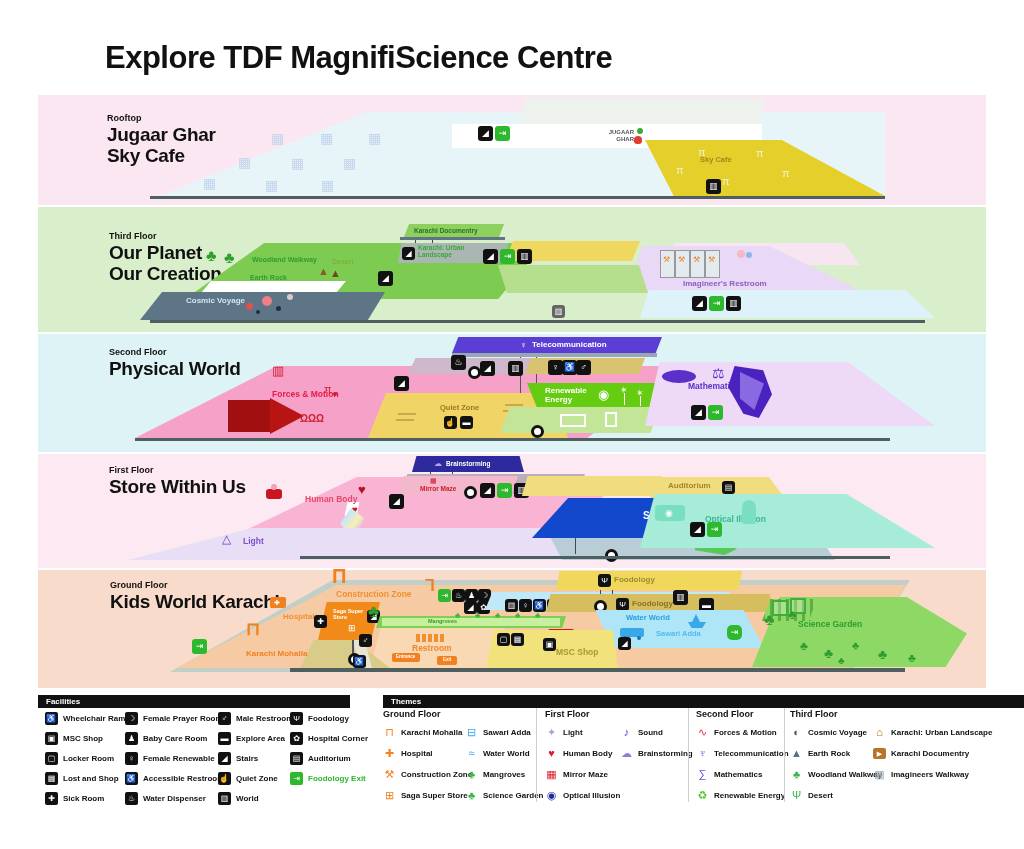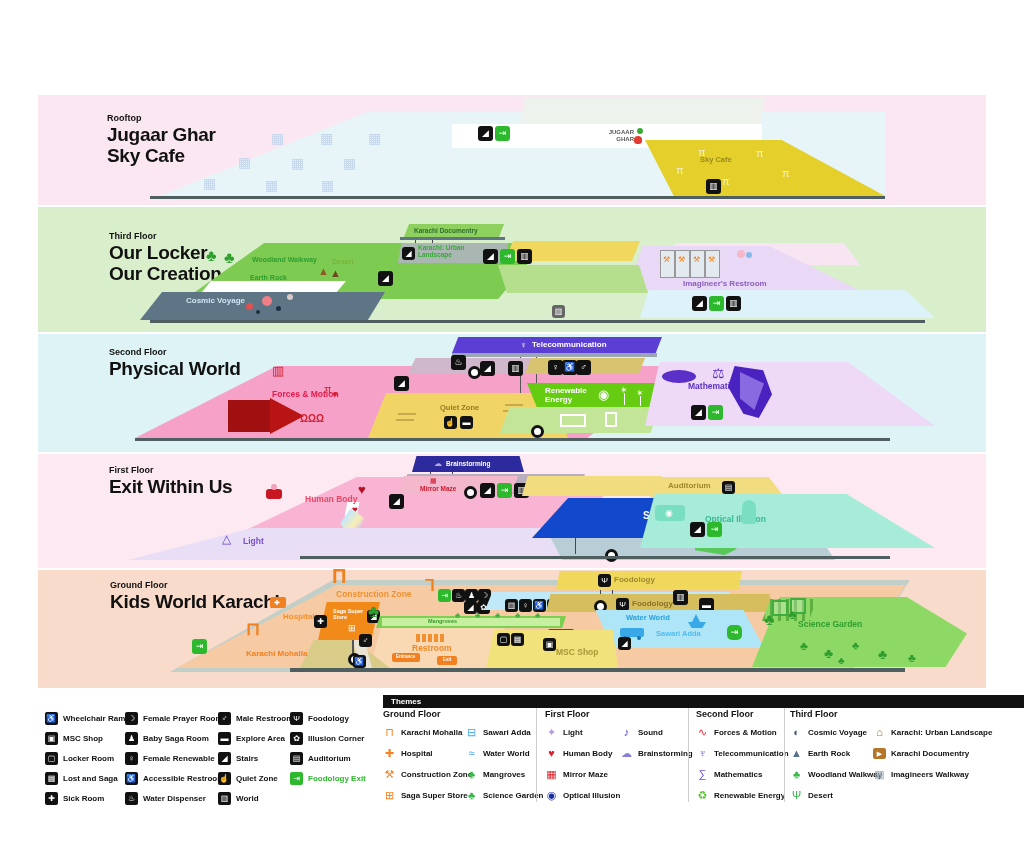--- a/index.html
+++ b/index.html
@@ -31,20 +31,21 @@
       flex:0 0 13px;line-height:1;}
   .ti.box{height:11px;border-radius:2px;color:#fff;font-size:7px;}
   .thead{font-size:9px;}
   .tdiv{position:absolute;width:1px;background:#cfcfcf;}
 </style>
 </head>
 <body>
 
 <div class="page">
 
+  <div class="page-title" style="left:105px;top:40px">Explore TDF MagnifiScience Centre</div>
 
   <div class="band" style="top:95px;height:110px;background:#fbe7f2"></div>
   <div class="band" style="top:207px;height:125px;background:#d9eecb"></div>
   <div class="band" style="top:334px;height:118px;background:#def3f6"></div>
   <div class="band" style="top:454px;height:114px;background:#fde9f1"></div>
   <div class="band" style="top:570px;height:118px;background:#f9dbcb"></div>
 
   <div class="t fl" style="left:107px;top:114px">Rooftop</div>
   <div class="t fn" style="left:107px;top:125px">Jugaar Ghar</div>
   <div class="t fn" style="left:107px;top:146px">Sky Cafe</div>
@@ -73,21 +74,21 @@
   <div class="t" style="left:700px;top:156px;font-size:7.5px;color:#9a8b20">Sky Cafe</div>
   <span class="g" style="left:698px;top:147px;font-size:11px;color:#f5f0c8">π</span>
   <span class="g" style="left:756px;top:148px;font-size:11px;color:#f5f0c8">π</span>
   <span class="g" style="left:676px;top:165px;font-size:11px;color:#f5f0c8">π</span>
   <span class="g" style="left:782px;top:168px;font-size:11px;color:#f5f0c8">π</span>
   <span class="g" style="left:722px;top:176px;font-size:11px;color:#f5f0c8">π</span>
   <div class="fi" style="left:706px;top:179px">▥</div>
   <i class="s" style="left:150px;top:196px;width:735px;height:3px;background:#4f5f5f"></i>
 
   <div class="t fl" style="left:109px;top:232px">Third Floor</div>
-  <div class="t fn" style="left:109px;top:243px">Our Locker</div>
+  <div class="t fn" style="left:109px;top:243px">Our Planet</div>
   <div class="t fn" style="left:109px;top:264px">Our Creation</div>
 
   <i class="s" style="left:185px;top:243px;width:360px;height:56px;background:#7ecb52;clip-path:polygon(22% 0,100% 0,87% 100%,0 100%)"></i>
   <span class="g" style="left:206px;top:248px;font-size:16px;color:#2e9e2e">♣</span>
   <span class="g" style="left:224px;top:250px;font-size:16px;color:#2e9e2e">♣</span>
   <div class="t" style="left:252px;top:256px;font-size:7px;color:#2f9e2f">Woodland Walkway</div>
   <div class="t" style="left:250px;top:274px;font-size:7px;color:#2f9e2f">Earth Rock</div>
   <span class="g" style="left:318px;top:266px;font-size:11px;color:#8a5a28">▲</span>
   <span class="g" style="left:330px;top:268px;font-size:11px;color:#6e481e">▲</span>
   <div class="t" style="left:332px;top:258px;font-size:7px;color:#7ab43c">Desert</div>
@@ -193,21 +194,21 @@
   <i class="s" style="left:662px;top:370px;width:34px;height:13px;border-radius:50%;background:#5a30c8"></i>
   <span class="g" style="left:712px;top:366px;font-size:14px;color:#5a30c8">⚖</span>
   <div class="t" style="left:688px;top:382px;font-size:8.5px;color:#5a30c8">Mathematics</div>
   <i class="s" style="left:728px;top:366px;width:44px;height:52px;background:#4a22c0;clip-path:polygon(15% 0,80% 8%,100% 55%,70% 100%,35% 92%,0 40%)"></i>
   <i class="s" style="left:740px;top:372px;width:24px;height:38px;background:#8a6ae0;clip-path:polygon(0 0,100% 30%,60% 100%,0 70%)"></i>
   <div class="fi" style="left:691px;top:405px">◢</div>
   <div class="fi green" style="left:708px;top:405px">⇥</div>
   <i class="s" style="left:135px;top:438px;width:755px;height:3px;background:#4f5f5f"></i>
 
   <div class="t fl" style="left:109px;top:466px">First Floor</div>
-  <div class="t fn" style="left:109px;top:477px">Exit Within Us</div>
+  <div class="t fn" style="left:109px;top:477px">Store Within Us</div>
 
   <i class="s" style="left:248px;top:477px;width:375px;height:52px;background:#f8b4d2;clip-path:polygon(29% 0,100% 0,86% 100%,0 100%)"></i>
   <i class="s" style="left:266px;top:489px;width:16px;height:10px;border-radius:3px;background:#c81622"></i>
   <i class="s" style="left:271px;top:484px;width:6px;height:6px;border-radius:50%;background:#f3a0b8"></i>
   <span class="g" style="left:358px;top:483px;font-size:13px;color:#b81020">♥</span>
   <i class="s" style="left:346px;top:502px;width:12px;height:14px;background:#fff;transform:skewX(-12deg)"></i>
   <span class="g" style="left:352px;top:505px;font-size:10px;color:#c81622">♥</span>
   <div class="t" style="left:305px;top:495px;font-size:8.5px;color:#e84868">Human Body</div>
   <i class="s" style="left:338px;top:508px;width:26px;height:34px;background:linear-gradient(130deg,#f8c0d8,#c8e8f8 30%,#f8eeb0 55%,#d0c0f0 75%,#a8e8d0);clip-path:polygon(50% 0,100% 30%,60% 100%,8% 45%)"></i>
 
@@ -353,50 +354,51 @@
   <div class="t" style="left:798px;top:620px;font-size:8.5px;color:#2f9e2f">Science Garden</div>
   <span class="g" style="left:800px;top:640px;font-size:12px;color:#2f9e2f">♣</span>
   <span class="g" style="left:824px;top:646px;font-size:14px;color:#2f9e2f">♣</span>
   <span class="g" style="left:852px;top:640px;font-size:11px;color:#2f9e2f">♣</span>
   <span class="g" style="left:878px;top:647px;font-size:14px;color:#2f9e2f">♣</span>
   <span class="g" style="left:908px;top:652px;font-size:12px;color:#2f9e2f">♣</span>
   <span class="g" style="left:838px;top:656px;font-size:10px;color:#2f9e2f">♣</span>
   <div class="fi green round" style="left:727px;top:625px">⇥</div>
   <i class="s" style="left:290px;top:668px;width:615px;height:4px;background:#4f5f5f"></i>
 
+  <div class="leghead" style="left:38px;top:695px;width:312px">Facilities</div>
   <div class="fcol" style="left:45px;top:712px">
       <div class="leg-item">
         <span class="fi-l">♿</span>
         <span class="leg-label">Wheelchair Ramp</span>
       </div>
       <div class="leg-item">
         <span class="fi-l">▣</span>
         <span class="leg-label">MSC Shop</span>
       </div>
       <div class="leg-item">
         <span class="fi-l">▢</span>
         <span class="leg-label">Locker Room</span>
       </div>
       <div class="leg-item">
         <span class="fi-l">▦</span>
-        <span class="leg-label">Lost and Saga</span>
+        <span class="leg-label">Lost and Shop</span>
       </div>
       <div class="leg-item">
         <span class="fi-l">✚</span>
         <span class="leg-label">Sick Room</span>
       </div>
     </div>
   <div class="fcol" style="left:125px;top:712px">
       <div class="leg-item">
         <span class="fi-l">☽</span>
         <span class="leg-label">Female Prayer Room</span>
       </div>
       <div class="leg-item">
         <span class="fi-l">♟</span>
-        <span class="leg-label">Baby Saga Room</span>
+        <span class="leg-label">Baby Care Room</span>
       </div>
       <div class="leg-item">
         <span class="fi-l">♀</span>
         <span class="leg-label">Female Renewable</span>
       </div>
       <div class="leg-item">
         <span class="fi-l">♿</span>
         <span class="leg-label">Accessible Restroom</span>
       </div>
       <div class="leg-item">
@@ -426,21 +428,21 @@
         <span class="leg-label">World</span>
       </div>
     </div>
   <div class="fcol" style="left:290px;top:712px">
       <div class="leg-item">
         <span class="fi-l">Ψ</span>
         <span class="leg-label">Foodology</span>
       </div>
       <div class="leg-item">
         <span class="fi-l">✿</span>
-        <span class="leg-label">Illusion Corner</span>
+        <span class="leg-label">Hospital Corner</span>
       </div>
       <div class="leg-item">
         <span class="fi-l">▤</span>
         <span class="leg-label">Auditorium</span>
       </div>
       <div class="leg-item">
         <span class="fi-l green">⇥</span>
         <span class="leg-label" style="color: rgb(45, 184, 45);">Foodology Exit</span>
       </div>
     </div>

